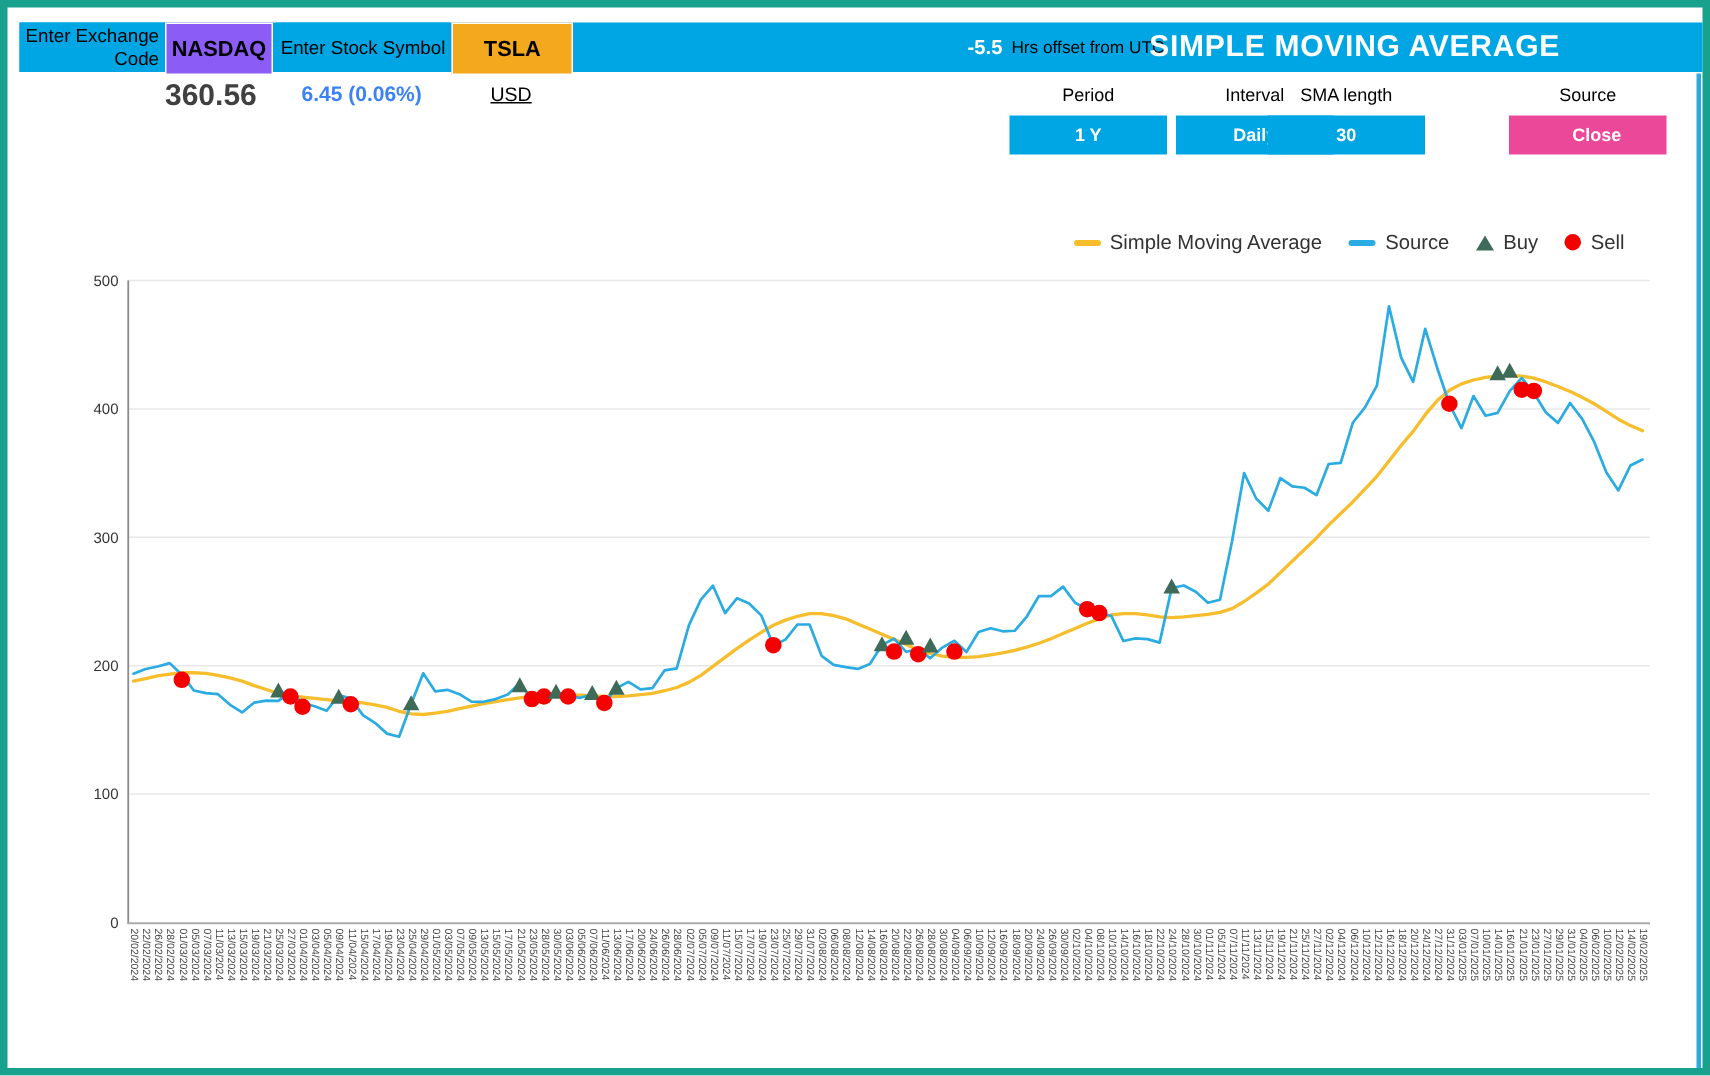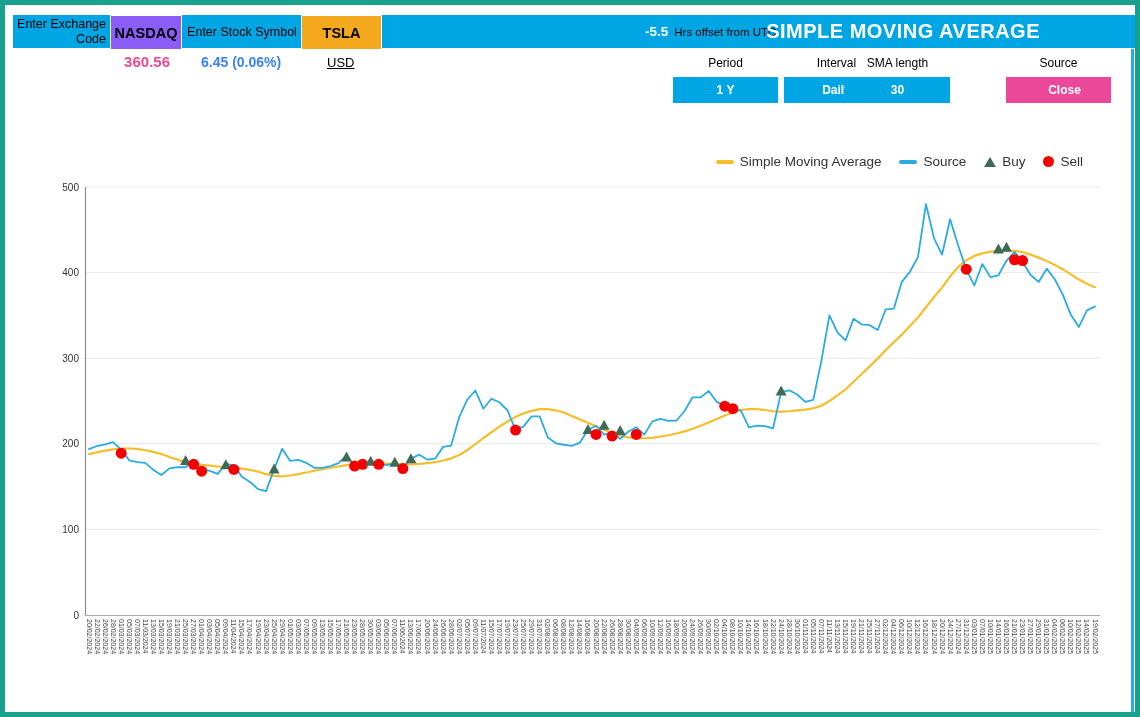--- a/index.html
+++ b/index.html
@@ -12,21 +12,21 @@
   #exchange-label{left:8px;top:10px;width:97px;height:33px;justify-content:flex-end;text-align:right;font-size:12.5px;line-height:1.15;padding-right:4px;}
   #exchange-value{left:105px;top:10px;width:72px;height:35px;justify-content:center;font-weight:bold;font-size:14.5px;border:1px solid #fff;z-index:3;}
   #symbol-label{left:179px;top:10px;width:116px;height:33px;justify-content:center;font-size:12.5px;}
   #symbol-value{left:296px;top:10px;width:81px;height:35px;justify-content:center;font-weight:bold;font-size:14.5px;border:1px solid #fff;z-index:3;}
   #datetime{left:430px;top:10px;width:200px;height:33px;justify-content:center;font-size:15px;}
   #utc-wrap{left:640px;top:10px;height:33px;display:flex;align-items:center;}
   #utc-value{color:#ffffff;font-weight:bold;font-size:13.5px;}
   #utc-label{color:#000;font-size:11.5px;margin-left:6px;}
   #app-title{right:95px;top:10px;height:33px;display:flex;align-items:center;color:#ffffff;font-weight:bold;font-size:20px;letter-spacing:0.5px;}
   
-  #price{left:105px;top:48px;width:60px;text-align:right;font-weight:bold;font-size:15px;color:#ec4899;}
+  #price{left:105px;top:48px;width:60px;text-align:right;font-weight:bold;font-size:20px;color:#404040;}
   #change{left:196px;top:49px;font-weight:bold;font-size:14px;}
   #currency{left:322px;top:50px;font-size:13px;color:#000;text-decoration:underline;}
   
   .control{width:105px;text-align:center;}
   .control .ctl-label{font-size:12px;color:#000;height:17px;}
   .control .ctl-btn{margin-top:4px;height:26px;display:flex;align-items:center;justify-content:center;color:#fff;font-weight:bold;font-size:12px;cursor:pointer;}
   
   #legend{top:149px;right:52px;display:flex;align-items:center;gap:18px;font-size:13.5px;color:#333;}
   .legend-item{display:flex;align-items:center;gap:6px;cursor:pointer;}
   .sw-dash{width:18px;height:4px;border-radius:2px;}

